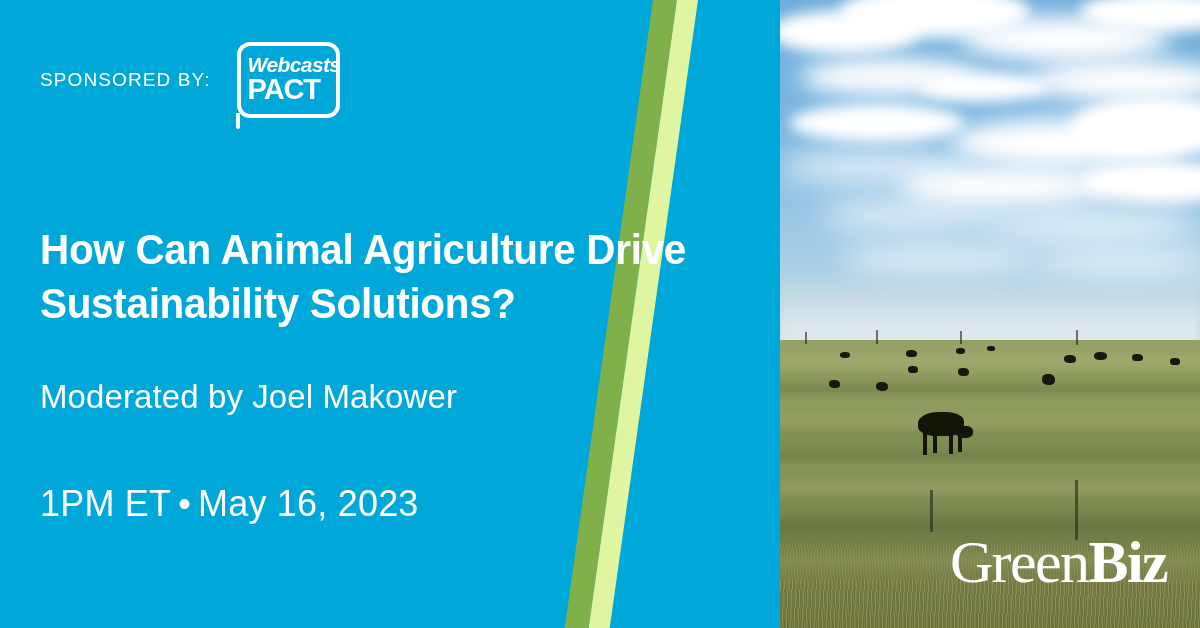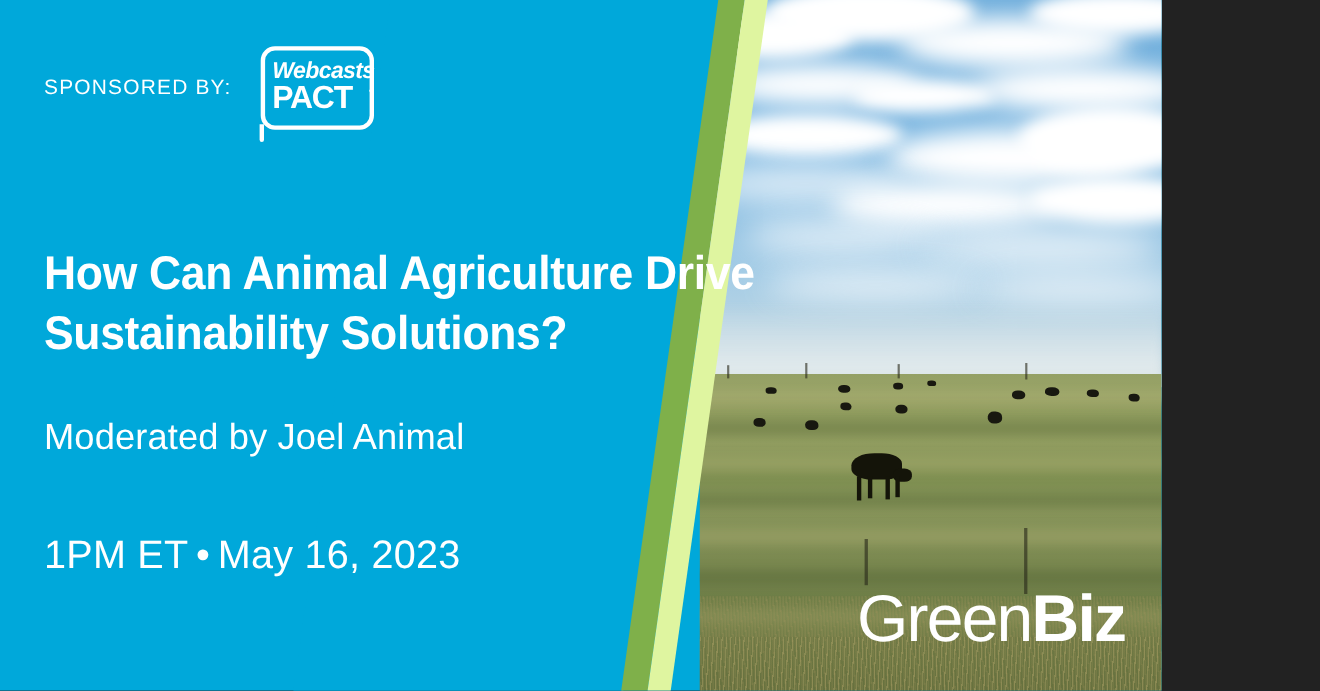--- a/index.html
+++ b/index.html
@@ -1,21 +1,21 @@
 <!DOCTYPE html>
 <html><head>
 <meta charset="utf-8">
 <title>GreenBiz Webcast Promo</title>
 <style>
   html,body{margin:0;padding:0;background:#222;}
   *{box-sizing:border-box;}
 
   .stage{
     position:relative;
-    width:1056px;height:628px;
+    width:1200px;height:628px;
     overflow:hidden;
     font-family:"Liberation Sans","DejaVu Sans",sans-serif;
     background:#00A8DA;
   }
 
   
   .photo{
     position:absolute;
     top:0;right:0;
     width:420px;height:628px;
@@ -221,20 +221,21 @@
   }
   .dot-sep{padding:0 7px;}
 
   
   .gb-logo{
     position:absolute;
     right:33px;bottom:36px;
     z-index:8;
     text-align:center;
     line-height:1;
+    font-family:Liberation Serif, serif;
   }
   .gb-main{
     font-size:60px;
     color:#ffffff;
     letter-spacing:-1.6px;
     line-height:.96;
     white-space:nowrap;
   }
   .gb-green{font-weight:400;}
   .gb-biz{font-weight:bold;}
@@ -330,21 +331,21 @@
         <div class="pp-tail"></div>
         <div class="pp-inner">
           <div class="pp-protein">Webcasts</div>
           <div class="pp-pact"><span>PACT</span><span class="pp-tm">•</span></div>
         </div>
       </div>
     </div>
 
     <h1 class="title">How Can Animal Agriculture Drive Sustainability Solutions?</h1>
 
-    <div class="moderator">Moderated by Joel Animal</div>
+    <div class="moderator">Moderated by Joel Makower</div>
 
     <div class="datetime">
       <span>1PM ET</span><span class="dot-sep">•</span><span>May 16, 2023</span>
     </div>
   </div>
 
   <div class="gb-logo">
     <div class="gb-main"><span class="gb-green">Green</span><span class="gb-biz">Biz</span></div>
   </div>
 

